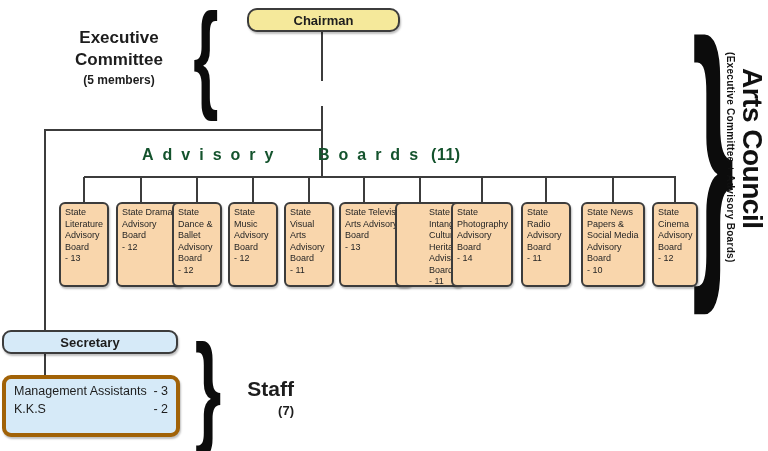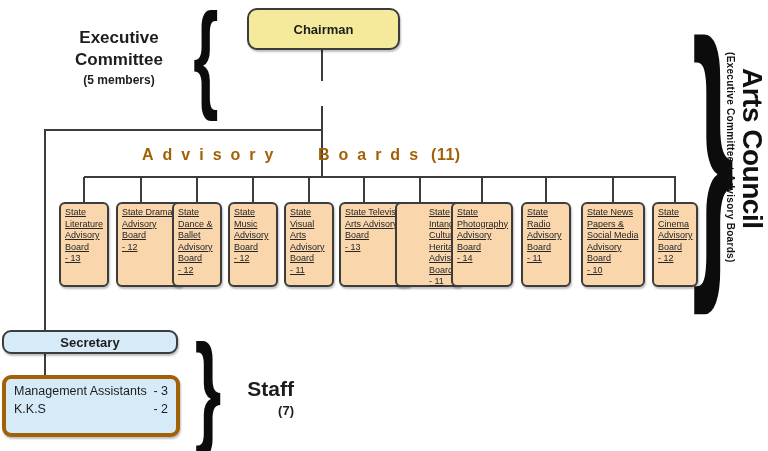--- a/index.html
+++ b/index.html
@@ -18,37 +18,37 @@
   }
   .yellow{background:#f5e99b;border-radius:10px;box-shadow:1px 2px 2px rgba(0,0,0,.25);}
   .blue{background:#d6eaf8;border-radius:9px;box-shadow:1px 2px 2px rgba(0,0,0,.25);}
   
   .board{
     position:absolute;top:202px;height:85px;box-sizing:border-box;
     background:#f9d6ac;border:2px solid #3c3c3c;border-radius:6px;
     font-size:9px;line-height:11.5px;color:#262626;
     padding:3px 2px 0 4px;box-shadow:1px 2px 2px rgba(0,0,0,.25);
   }
-  .board span{display:block;text-decoration:underline;}
+  .board span{display:block;}
   
   .brace{
     position:absolute;display:flex;align-items:center;justify-content:center;
     font-weight:bold;color:#0c0c0c;line-height:1;pointer-events:none;
   }
   .brace-exec{left:175px;top:-4px;width:62px;height:118px;font-size:118px;transform:scaleX(.55);}
   .brace-staff{left:177px;top:326px;width:62px;height:124px;font-size:124px;transform:scaleX(.55);}
   .brace-right{left:657px;top:-8px;width:112px;height:312px;font-size:300px;transform:scaleX(.36);}
   
   .exec-label{position:absolute;left:45px;top:27px;width:148px;text-align:center;font-weight:bold;}
   .exec-label .t{font-size:17px;line-height:1.3;}
   .exec-label .s{font-size:12px;margin-top:2px;}
   
   .adv-head{
     position:absolute;left:142px;top:146px;font-weight:bold;font-size:16px;
-    color:#a16207;white-space:nowrap;
+    color:#14532d;white-space:nowrap;
   }
   .adv-head .sp{letter-spacing:9px;word-spacing:22px;}
   .adv-head .cnt{letter-spacing:.5px;margin-left:4px;}
   
   .staff-box{
     position:absolute;left:2px;top:375px;width:178px;height:62px;box-sizing:border-box;
     background:#d6eaf8;border:4px solid #a16207;border-radius:9px;
     padding:3px 8px 0 8px;font-size:12.5px;box-shadow:1px 2px 2px rgba(0,0,0,.25);
   }
   .staff-box .row{display:flex;justify-content:space-between;line-height:18px;}
@@ -80,21 +80,21 @@
   <div class="line" style="left:252px;top:177px;width:2px;height:25px;"></div>
   <div class="line" style="left:308px;top:177px;width:2px;height:25px;"></div>
   <div class="line" style="left:363px;top:177px;width:2px;height:25px;"></div>
   <div class="line" style="left:419px;top:177px;width:2px;height:25px;"></div>
   <div class="line" style="left:481px;top:177px;width:2px;height:25px;"></div>
   <div class="line" style="left:545px;top:177px;width:2px;height:25px;"></div>
   <div class="line" style="left:612px;top:177px;width:2px;height:25px;"></div>
   <div class="line" style="left:674px;top:177px;width:2px;height:25px;"></div>
   <div class="line" style="left:44px;top:353px;width:2px;height:22px;"></div>
 
-  <div class="node yellow" style="left:247px;top:8px;width:153px;height:42px;">
+  <div class="node yellow" style="left:247px;top:8px;width:153px;height:24px;">
     <span>Chairman</span>
   </div>
 
 
   <div class="brace brace-exec">{</div>
   <div class="exec-label">
     <div class="t">Executive Committee</div>
     <div class="s">(5 members)</div>
   </div>
 

